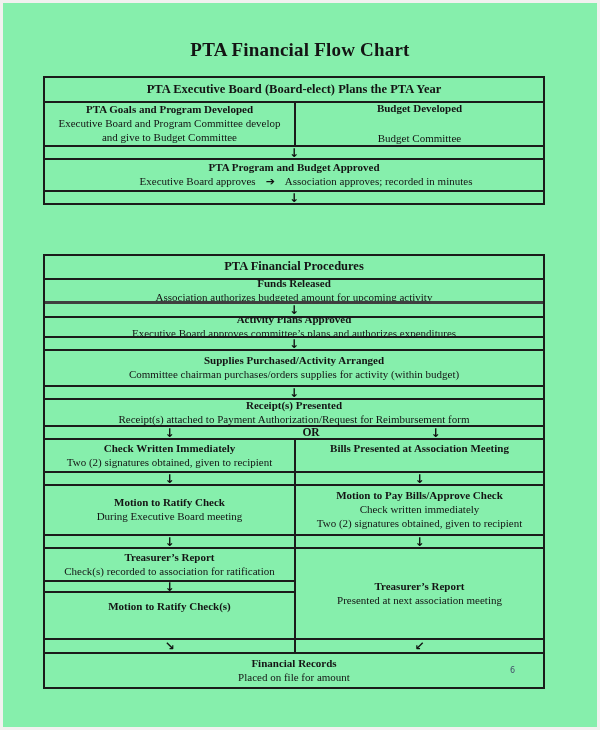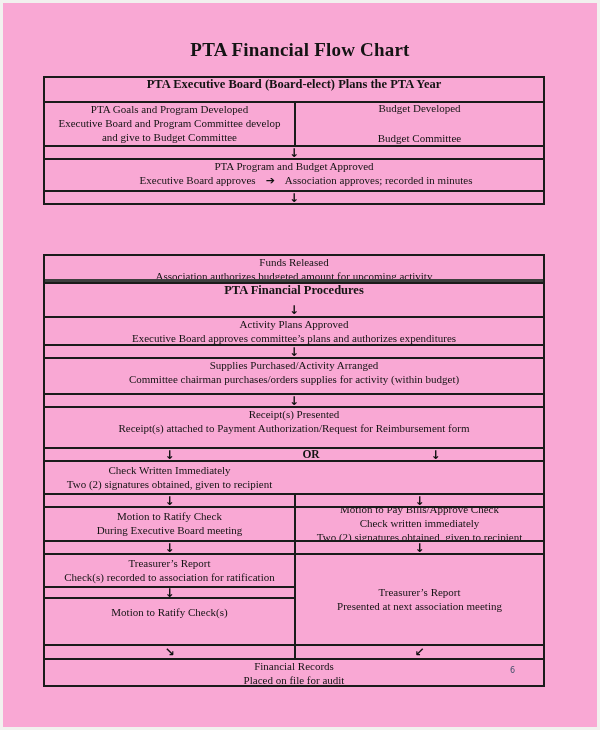--- a/index.html
+++ b/index.html
@@ -1,19 +1,19 @@
 <!DOCTYPE html>
 <html><head>
 <meta charset="utf-8">
 <style>
   html,body { margin:0; padding:0; background:#ffffff; }
   .page {
     position:relative;
     width:600px; height:730px;
-    background:#f9a8d4;
+    background:#86efac;
     box-sizing:border-box;
     border:3px solid #f2f1ef;
     font-family:"Liberation Serif", serif;
     color:#141414;
     overflow:hidden;
   }
   .doc-title {
     position:absolute; left:0; top:36px; width:100%;
     text-align:center;
     font-size:19px; font-weight:bold;
@@ -24,29 +24,30 @@
     box-sizing:border-box;
     border:2px solid #1b1b1b;
     display:flex; flex-direction:column;
   }
   .tbl-planning  { top:73px; }
   .tbl-procedures{ top:251px; }
   .row {
     box-sizing:border-box;
     border-top:2px solid #1b1b1b;
     display:flex; flex-direction:column;
+    justify-content:center;
     overflow:hidden;
   }
   .row:first-child { border-top:none; }
   .row.no-bt { border-top:none; }
   .sec-header {
     font-weight:bold; font-size:12.5px; text-align:center;
     line-height:1.1;
   }
-  .ct { font-weight:normal; font-size:11px; text-align:center; line-height:1.25; }
+  .ct { font-weight:bold; font-size:11px; text-align:center; line-height:1.25; }
   .cd { font-size:11px; text-align:center; line-height:1.25; padding:0 8px; }
   .arrow-row {
     display:flex; align-items:center; justify-content:center;
   }
   .arr {
     font-family:"DejaVu Sans", sans-serif;
     font-weight:bold; font-size:12px; line-height:1; color:#111;
   }
   .arr-inline { font-size:11px; padding:0 10px; }
   .split { flex-direction:row; align-items:stretch; padding:0; }
@@ -112,83 +113,86 @@
 
     <div class="row arrow-row" style="height:13px">
       <span class="arr">↓</span>
     </div>
 
 
   </div>
 
   <div class="tbl tbl-procedures">
 
+    <div class="row" style="height:22px">
+      <div class="sec-header">PTA Financial Procedures</div>
+    </div>
+
     <div class="row thick-bottom" style="height:26px">
       <div class="ct">Funds Released</div>
       <div class="cd">Association authorizes budgeted amount for upcoming activity</div>
     </div>
 
-    <div class="row" style="height:22px">
-      <div class="sec-header">PTA Financial Procedures</div>
-    </div>
-
     <div class="row arrow-row no-bt" style="height:12px">
       <span class="arr">↓</span>
     </div>
 
-    <div class="row" style="height:28px">
+    <div class="row" style="height:20px">
       <div class="ct">Activity Plans Approved</div>
       <div class="cd">Executive Board approves committee’s plans and authorizes expenditures</div>
     </div>
 
     <div class="row arrow-row" style="height:13px">
       <span class="arr">↓</span>
     </div>
 
     <div class="row" style="height:36px">
       <div class="ct">Supplies Purchased/Activity Arranged</div>
       <div class="cd">Committee chairman purchases/orders supplies for activity (within budget)</div>
     </div>
 
     <div class="row arrow-row" style="height:13px">
       <span class="arr">↓</span>
     </div>
 
-    <div class="row" style="height:41px">
+    <div class="row" style="height:27px">
       <div class="ct">Receipt(s) Presented</div>
       <div class="cd">Receipt(s) attached to Payment Authorization/Request for Reimbursement form</div>
     </div>
 
     <div class="row split" style="height:13px">
       <div class="col arrow-row" style="flex-direction:row">
         <span class="arr">↓</span>
       </div>
       <div class="sec-header" style="width:34px; display:flex; align-items:center; justify-content:center; font-size:11.5px;">OR</div>
       <div class="col arrow-row" style="flex-direction:row; width:calc(50% - 34px)">
         <span class="arr">↓</span>
       </div>
     </div>
 
     <div class="row split" style="height:33px">
       <div class="col top">
         <div class="ct">Check Written Immediately</div>
         <div class="cd">Two (2) signatures obtained, given to recipient</div>
       </div>
+      <div class="col r top">
+        <div class="ct">Bills Presented at Association Meeting</div>
+      </div>
     </div>
 
     <div class="row split" style="height:13px">
       <div class="col arrow-row" style="flex-direction:row">
         <span class="arr">↓</span>
       </div>
       <div class="col r arrow-row" style="flex-direction:row">
         <span class="arr">↓</span>
       </div>
     </div>
 
-    <div class="row split" style="height:34px">
+    <div class="row split" style="height:50px">
       <div class="col">
         <div class="ct">Motion to Ratify Check</div>
         <div class="cd">During Executive Board meeting</div>
       </div>
       <div class="col r">
         <div class="ct">Motion to Pay Bills/Approve Check</div>
         <div class="cd">Check written immediately</div>
         <div class="cd">Two (2) signatures obtained, given to recipient</div>
       </div>
     </div>
@@ -223,22 +227,22 @@
 
     <div class="row split" style="height:14px">
       <div class="col arrow-row" style="flex-direction:row">
         <span class="arr">↘</span>
       </div>
       <div class="col r arrow-row" style="flex-direction:row">
         <span class="arr">↙</span>
       </div>
     </div>
 
-    <div class="row" style="height:27px">
+    <div class="row" style="height:35px">
       <div class="ct">Financial Records</div>
-      <div class="cd">Placed on file for audit</div>
+      <div class="cd">Placed on file for amount</div>
     </div>
 
   </div>
 
   <div class="page-number">6</div>
 
 </div>
 
 </body></html>

